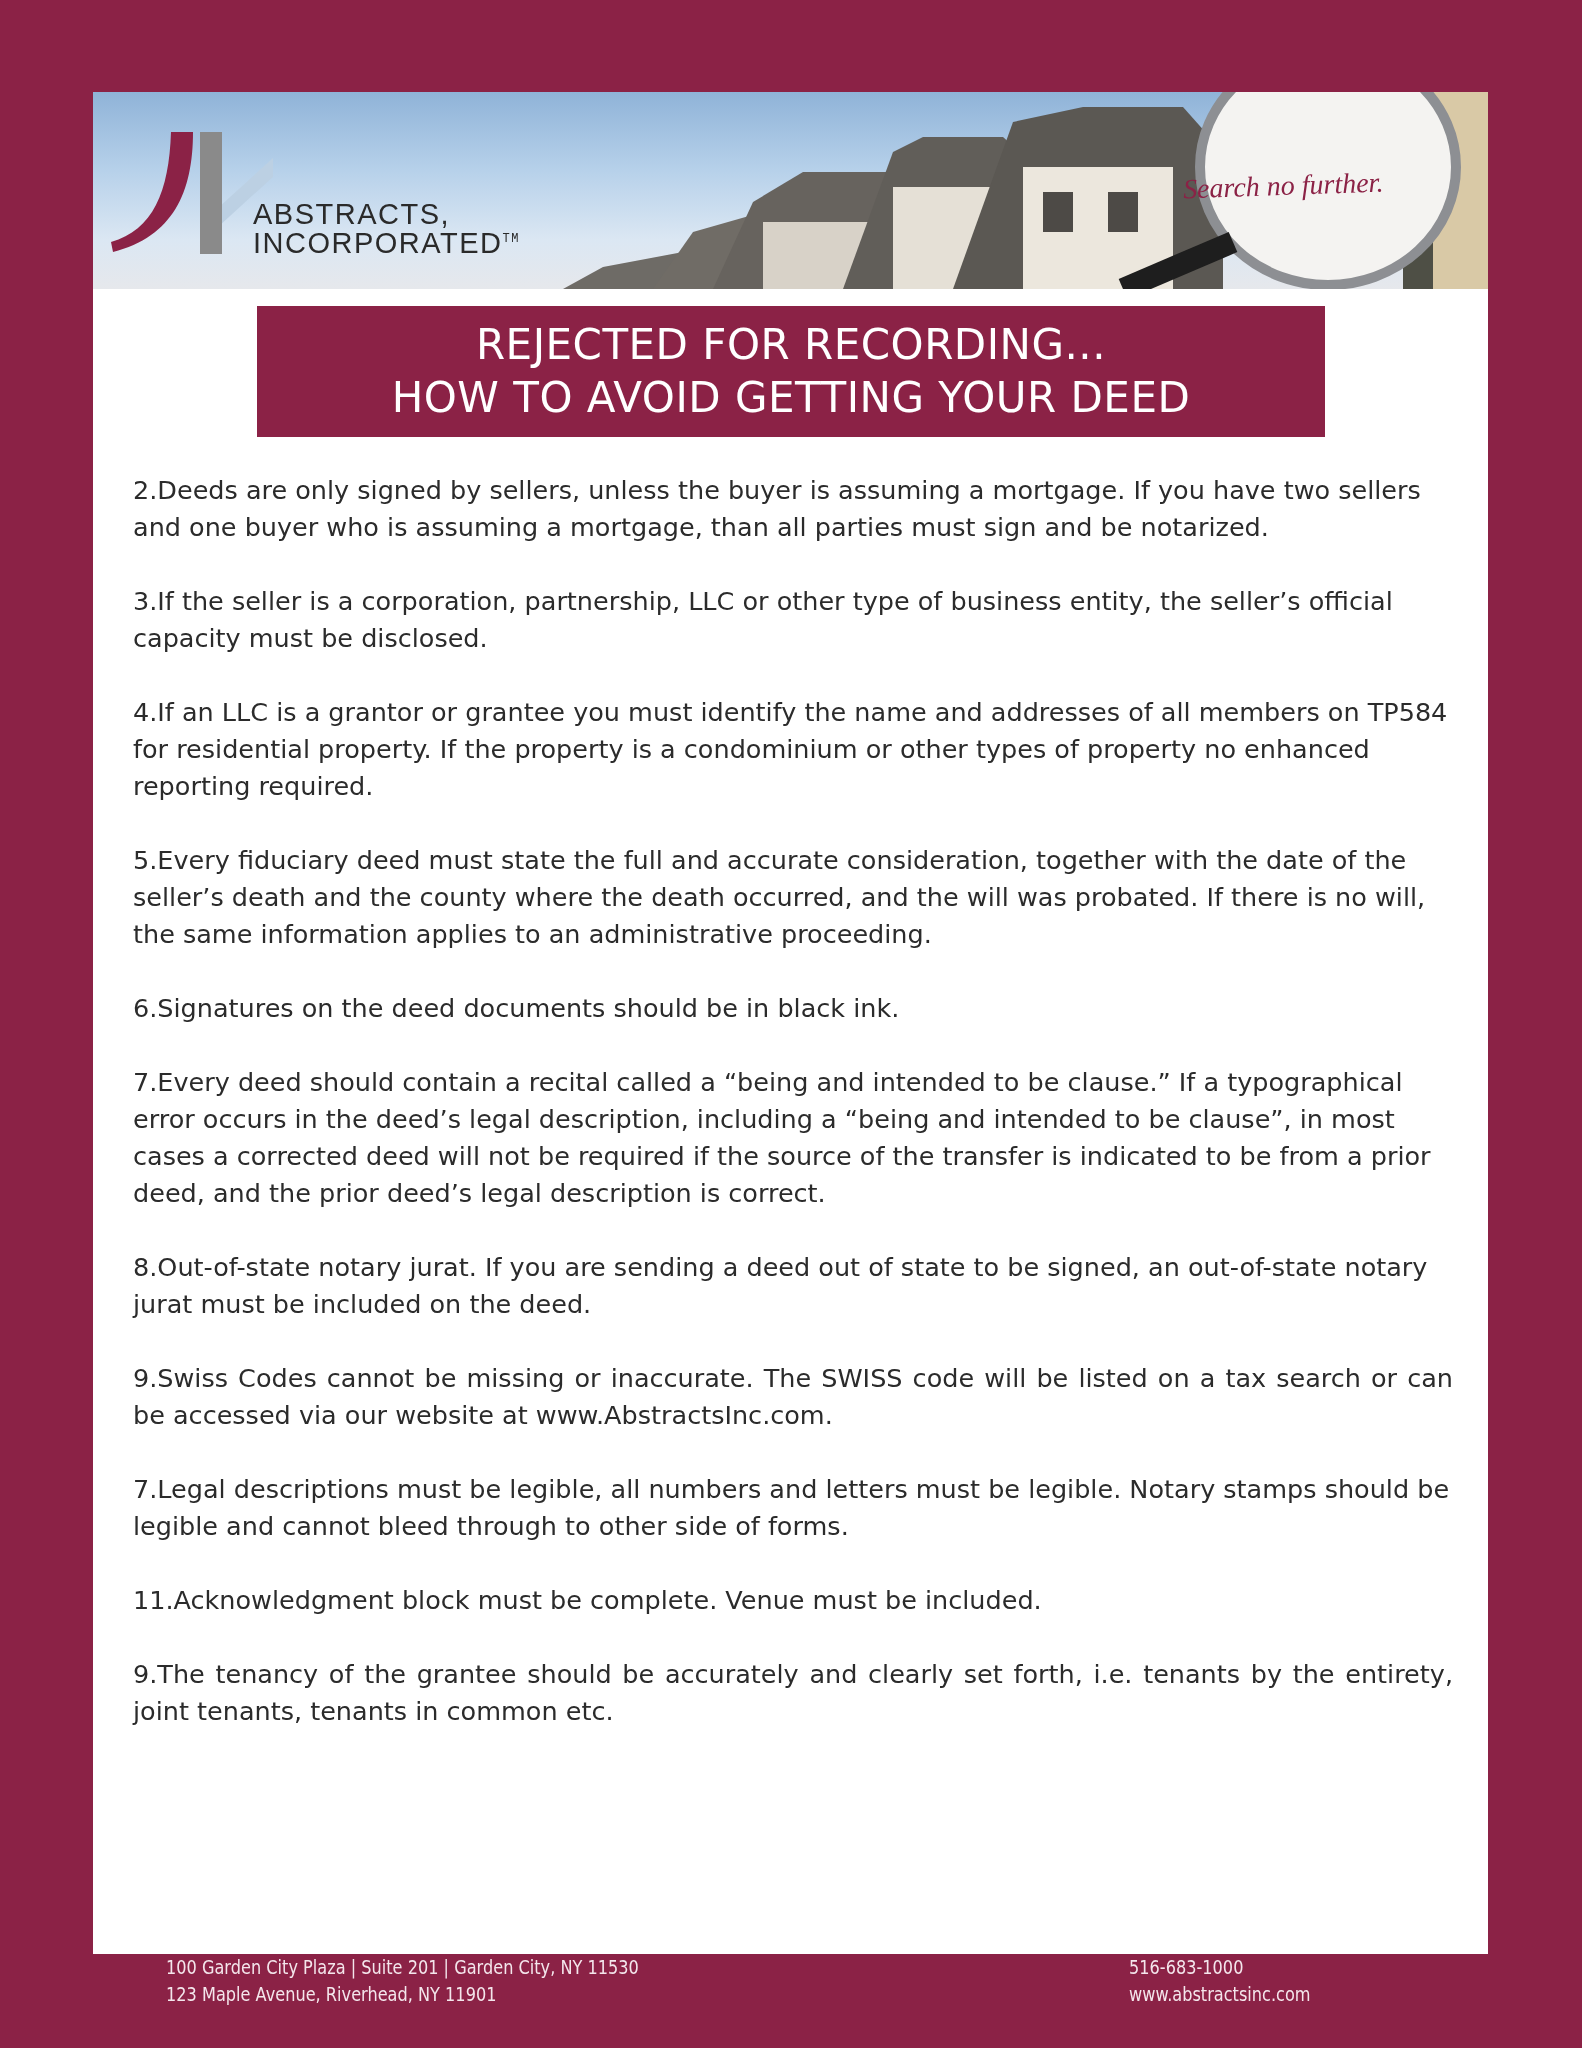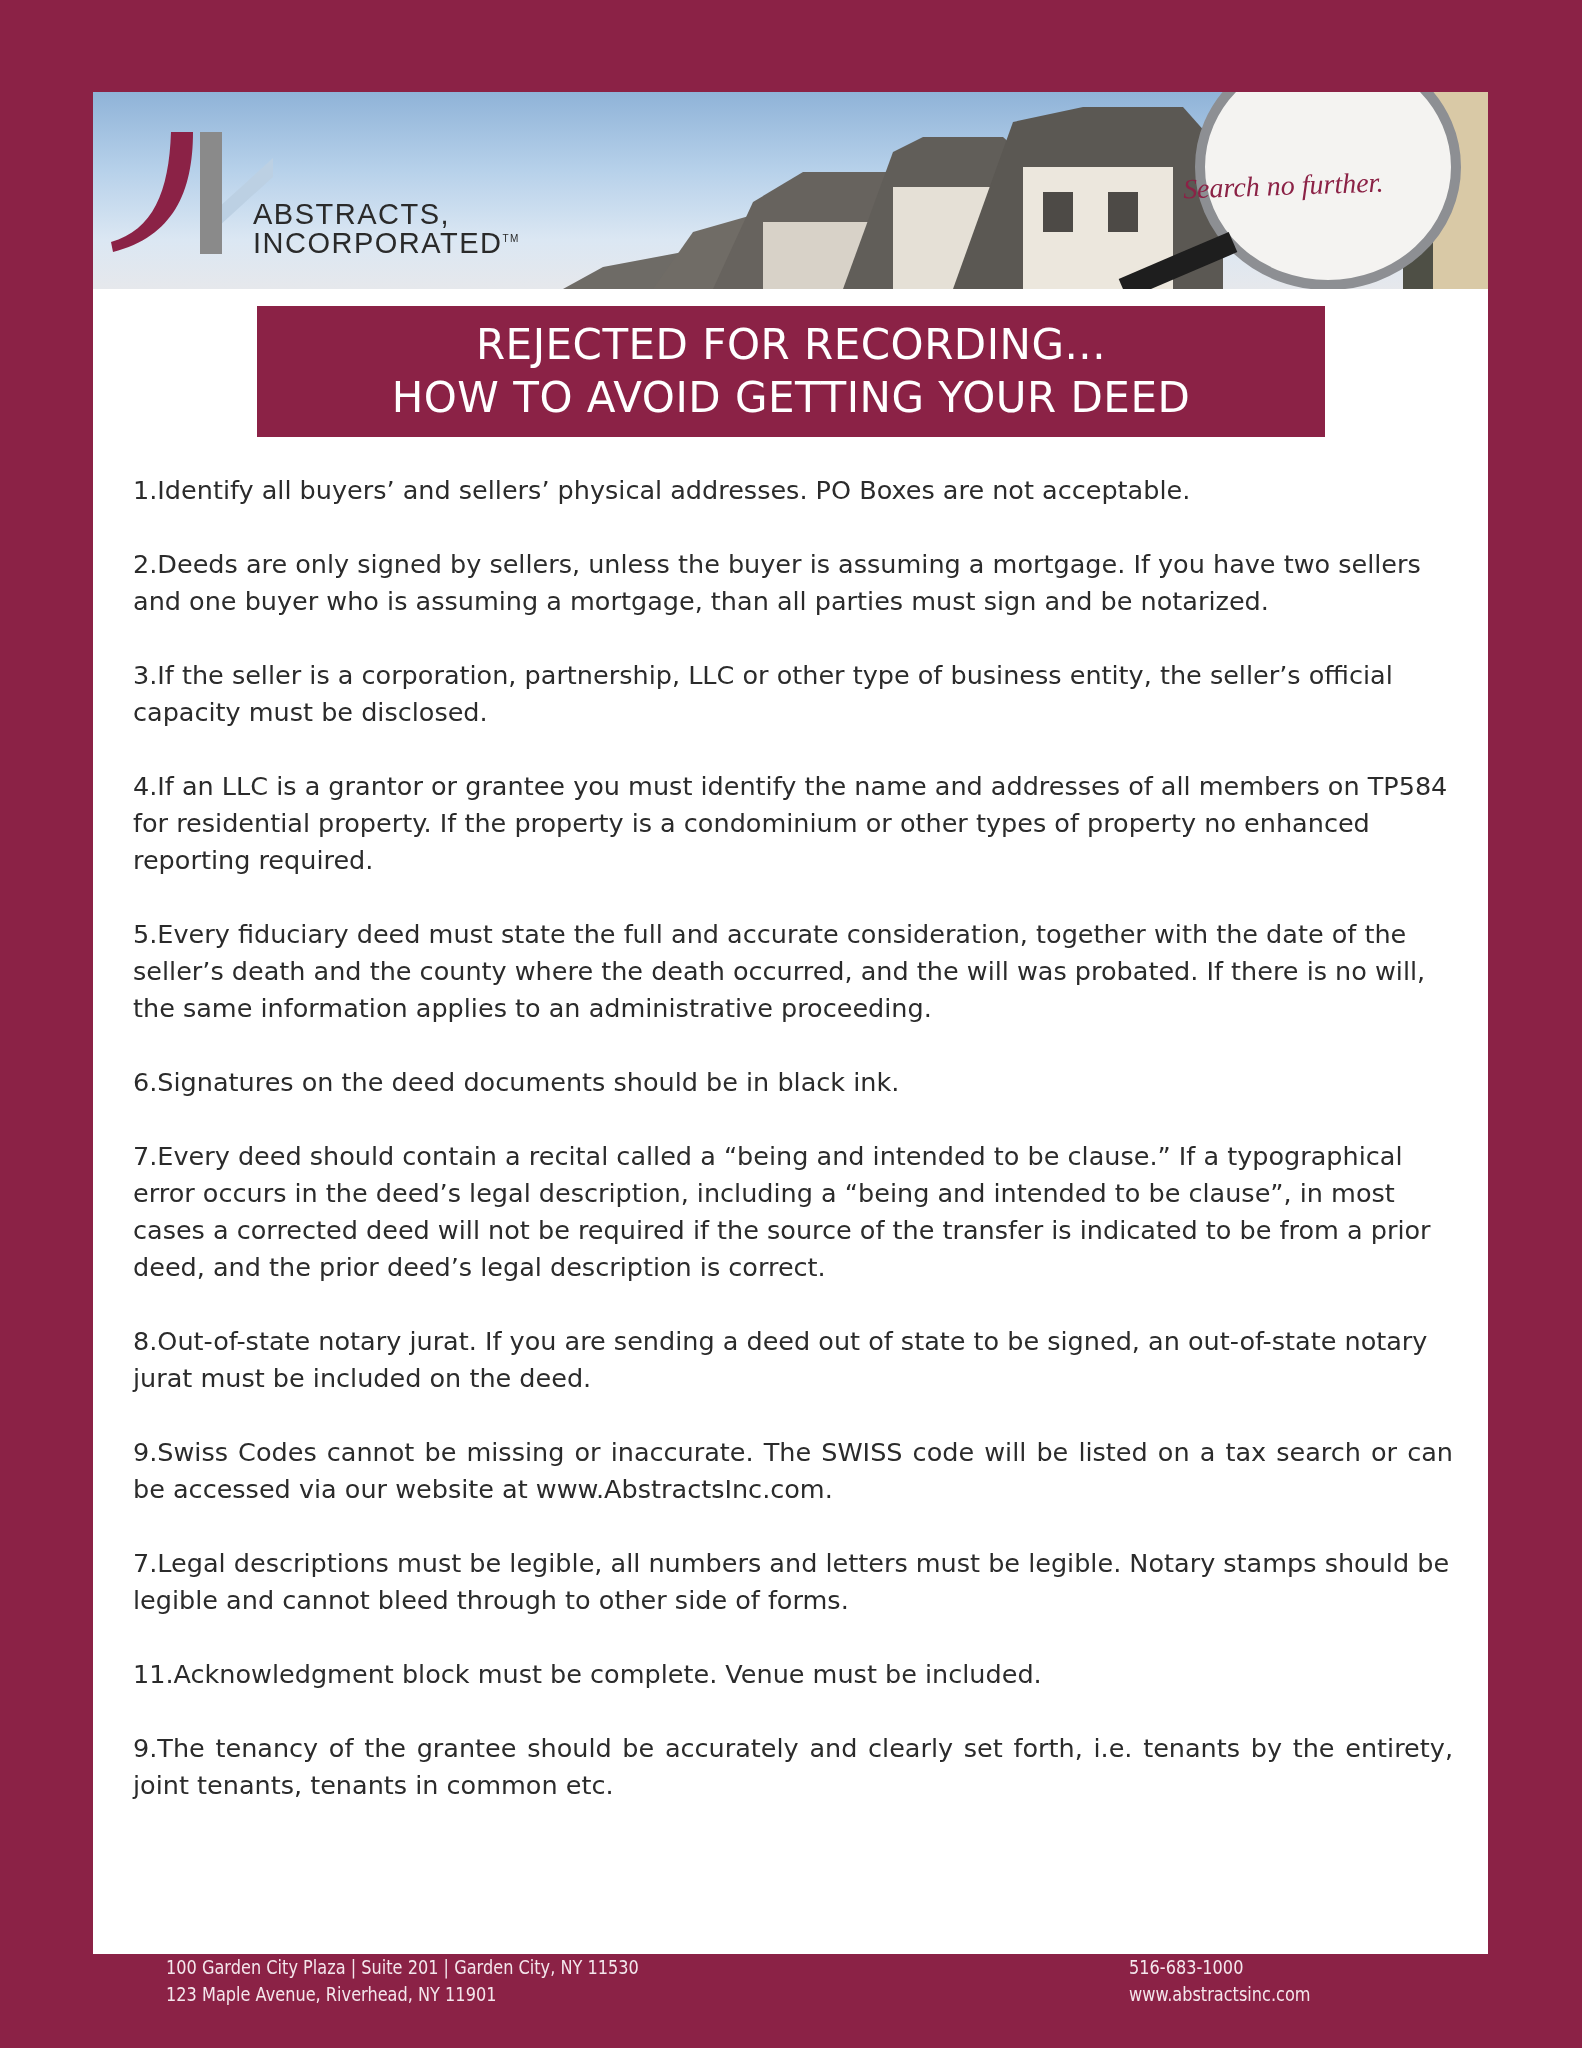--- a/index.html
+++ b/index.html
@@ -14,21 +14,21 @@
     position:absolute; left:0; top:0; width:1395px; height:197px; overflow:hidden;
     background:linear-gradient(180deg,#8fb3d8 0%,#b7d1ea 40%,#dbe7f3 75%,#e6e8ec 100%);
   }
   .logo { position:absolute; left:0; top:0; width:520px; height:184px; }
   .brand-line1, .brand-line2 {
     position:absolute; left:160px; font-family:"Liberation Sans", sans-serif; color:#2a2a2a;
     font-size:29px; letter-spacing:1.5px; line-height:1;
   }
   .brand-line1 { top:108px; }
   .brand-line2 { top:137px; }
-  .tm { font-size:10px; vertical-align:super; }
+  .tm { font-size:12px; vertical-align:super;font-family:Liberation Mono, monospace; }
   .houses { position:absolute; left:470px; top:0; width:925px; height:197px; }
   .tagline {
     position:absolute; left:1090px; top:78px; color:#8b2246; font-family:"Liberation Serif", serif;
     font-style:italic; font-size:28px; transform:rotate(-2deg);
   }
   .title-box {
     position:absolute; left:164px; top:214px; width:1068px; height:131px; background:#8b2246;
     color:#fff; text-align:center; font-family:"DejaVu Sans", sans-serif; font-weight:normal;
     font-size:42px; line-height:53px; padding-top:12px; box-sizing:border-box; letter-spacing:0.5px;
   }
@@ -80,21 +80,20 @@
     </div>
     <div class="tagline">Search no further.</div>
   </div>
 
   <div class="title-box">
     <div>REJECTED FOR RECORDING...</div>
     <div>HOW TO AVOID GETTING YOUR DEED</div>
   </div>
 
   <div class="content">
-    <p class="item">1.Identify all buyers’ and sellers’ physical addresses. PO Boxes are not acceptable.</p>
     <p class="item">2.Deeds are only signed by sellers, unless the buyer is assuming a mortgage. If you have two sellers and one buyer who is assuming a mortgage, than all parties must sign and be notarized.</p>
     <p class="item">3.If the seller is a corporation, partnership, LLC or other type of business entity, the seller’s official capacity must be disclosed.</p>
     <p class="item">4.If an LLC is a grantor or grantee you must identify the name and addresses of all members on TP584 for residential property. If the property is a condominium or other types of property no enhanced reporting required.</p>
     <p class="item">5.Every fiduciary deed must state the full and accurate consideration, together with the date of the seller’s death and the county where the death occurred, and the will was probated. If there is no will, the same information applies to an administrative proceeding.</p>
     <p class="item">6.Signatures on the deed documents should be in black ink.</p>
     <p class="item">7.Every deed should contain a recital called a “being and intended to be clause.” If a typographical error occurs in the deed’s legal description, including a “being and intended to be clause”, in most cases a corrected deed will not be required if the source of the transfer is indicated to be from a prior deed, and the prior deed’s legal description is correct.</p>
     <p class="item">8.Out-of-state notary jurat. If you are sending a deed out of state to be signed, an out-of-state notary jurat must be included on the deed.</p>
     <p class="item justify">9.Swiss Codes cannot be missing or inaccurate. The SWISS code will be listed on a tax search or can be accessed via our website at www.AbstractsInc.com.</p>
     <p class="item">7.Legal descriptions must be legible, all numbers and letters must be legible. Notary stamps should be legible and cannot bleed through to other side of forms.</p>
     <p class="item">11.Acknowledgment block must be complete. Venue must be included.</p>

